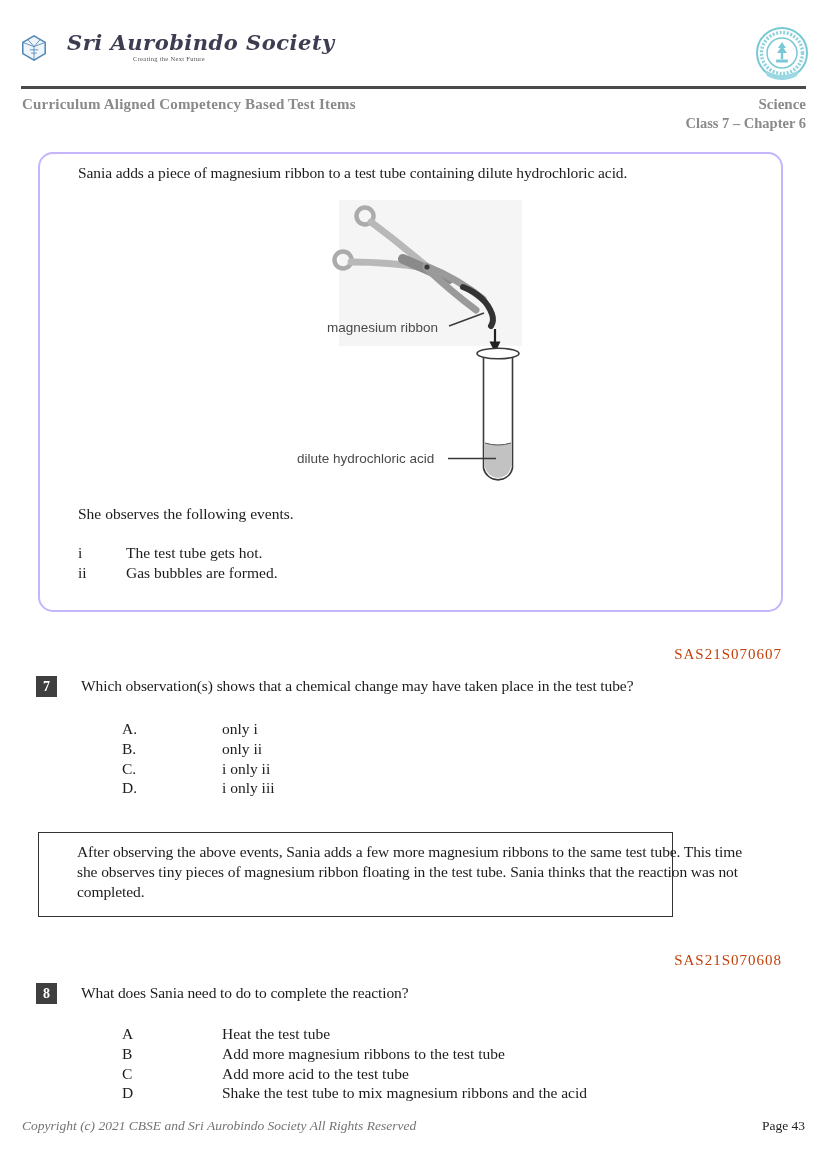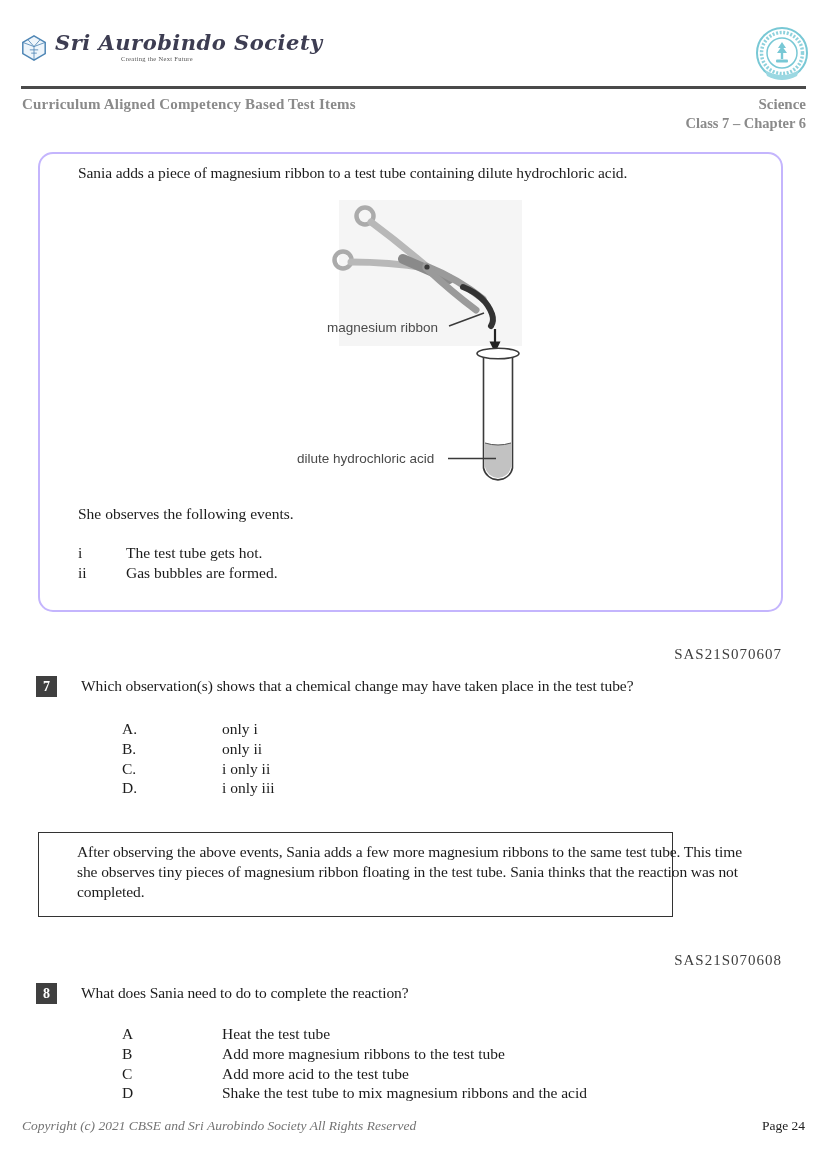--- a/index.html
+++ b/index.html
@@ -2,21 +2,21 @@
 <html><head>
 <meta charset="utf-8">
 <style>
   * { margin:0; padding:0; box-sizing:border-box; }
   html,body { background:#ffffff; }
   .page {
     position:relative; width:827px; height:1169px; background:#ffffff;
     font-family:"Liberation Serif", serif; color:#1c1c1c; overflow:hidden;
   }
   
-  .logo-block { position:absolute; left:20px; top:30px; display:flex; align-items:flex-start; }
+  .logo-block { position:absolute; left:20px; top:30px; display:flex; align-items:flex-start;gap:12px; }
   .logo-hex { margin-top:4px; }
   .logo-textwrap { margin-left:7px; }
   .logo-script {
     font-family:"DejaVu Serif", serif; font-style:italic; font-weight:bold;
     font-size:21px; color:#3d3d52; letter-spacing:0.5px;
   }
   .logo-tagline { font-size:6.5px; color:#555; margin-left:66px; margin-top:0px; letter-spacing:0.3px; }
   .emblem { position:absolute; right:18px; top:26px; }
   .header-rule { position:absolute; left:21px; top:86px; width:785px; height:2.5px; background:#4a4a4a; }
   .subheader-left {
@@ -31,21 +31,21 @@
     position:absolute; left:38px; top:152px; width:745px; height:460px;
     border:2px solid #c4b5fd; border-radius:15px; background:#fff;
   }
   .scenario-box1 .intro { position:absolute; left:38px; top:10px; width:672px; font-size:15.5px; letter-spacing:-0.1px; }
   .figure { position:absolute; left:257px; top:46px; width:225px; height:292px; }
   .observe-line { position:absolute; left:38px; top:351px; font-size:15.5px; }
   .events { position:absolute; left:38px; top:389px; }
   .event-row { display:flex; line-height:19.6px; font-size:15.5px; }
   .event-num { flex:0 0 48px; }
   
-  .item-code { position:absolute; right:45px; font-size:15px; color:#404040; letter-spacing:1px; }
+  .item-code { position:absolute; right:45px; font-size:15px; color:#c2410c; letter-spacing:1px; }
   .code-1 { top:646px; }
   .code-2 { top:952px; }
   .q-row { position:absolute; left:36px; display:flex; align-items:flex-start; }
   .q7 { top:676px; }
   .q8 { top:983px; }
   .q-badge {
     flex:0 0 21px; width:21px; height:21px; background:#3f3f3f; color:#fff;
     font-size:14px; font-weight:bold; text-align:center; line-height:21px;
   }
   .q-text { margin-left:24px; margin-top:1px; font-size:15.5px; letter-spacing:-0.1px; width:700px; }
@@ -206,15 +206,15 @@
       <span class="opt-letter">C</span>
       <span>Add more acid to the test tube</span>
     </div>
     <div class="opt-row">
       <span class="opt-letter">D</span>
       <span>Shake the test tube to mix magnesium ribbons and the acid</span>
     </div>
   </div>
 
   <div class="footer-copy">Copyright (c) 2021 CBSE and Sri Aurobindo Society All Rights Reserved</div>
-  <div class="footer-page">Page 24</div>
+  <div class="footer-page">Page 43</div>
 
 </div>
 
 </body></html>

